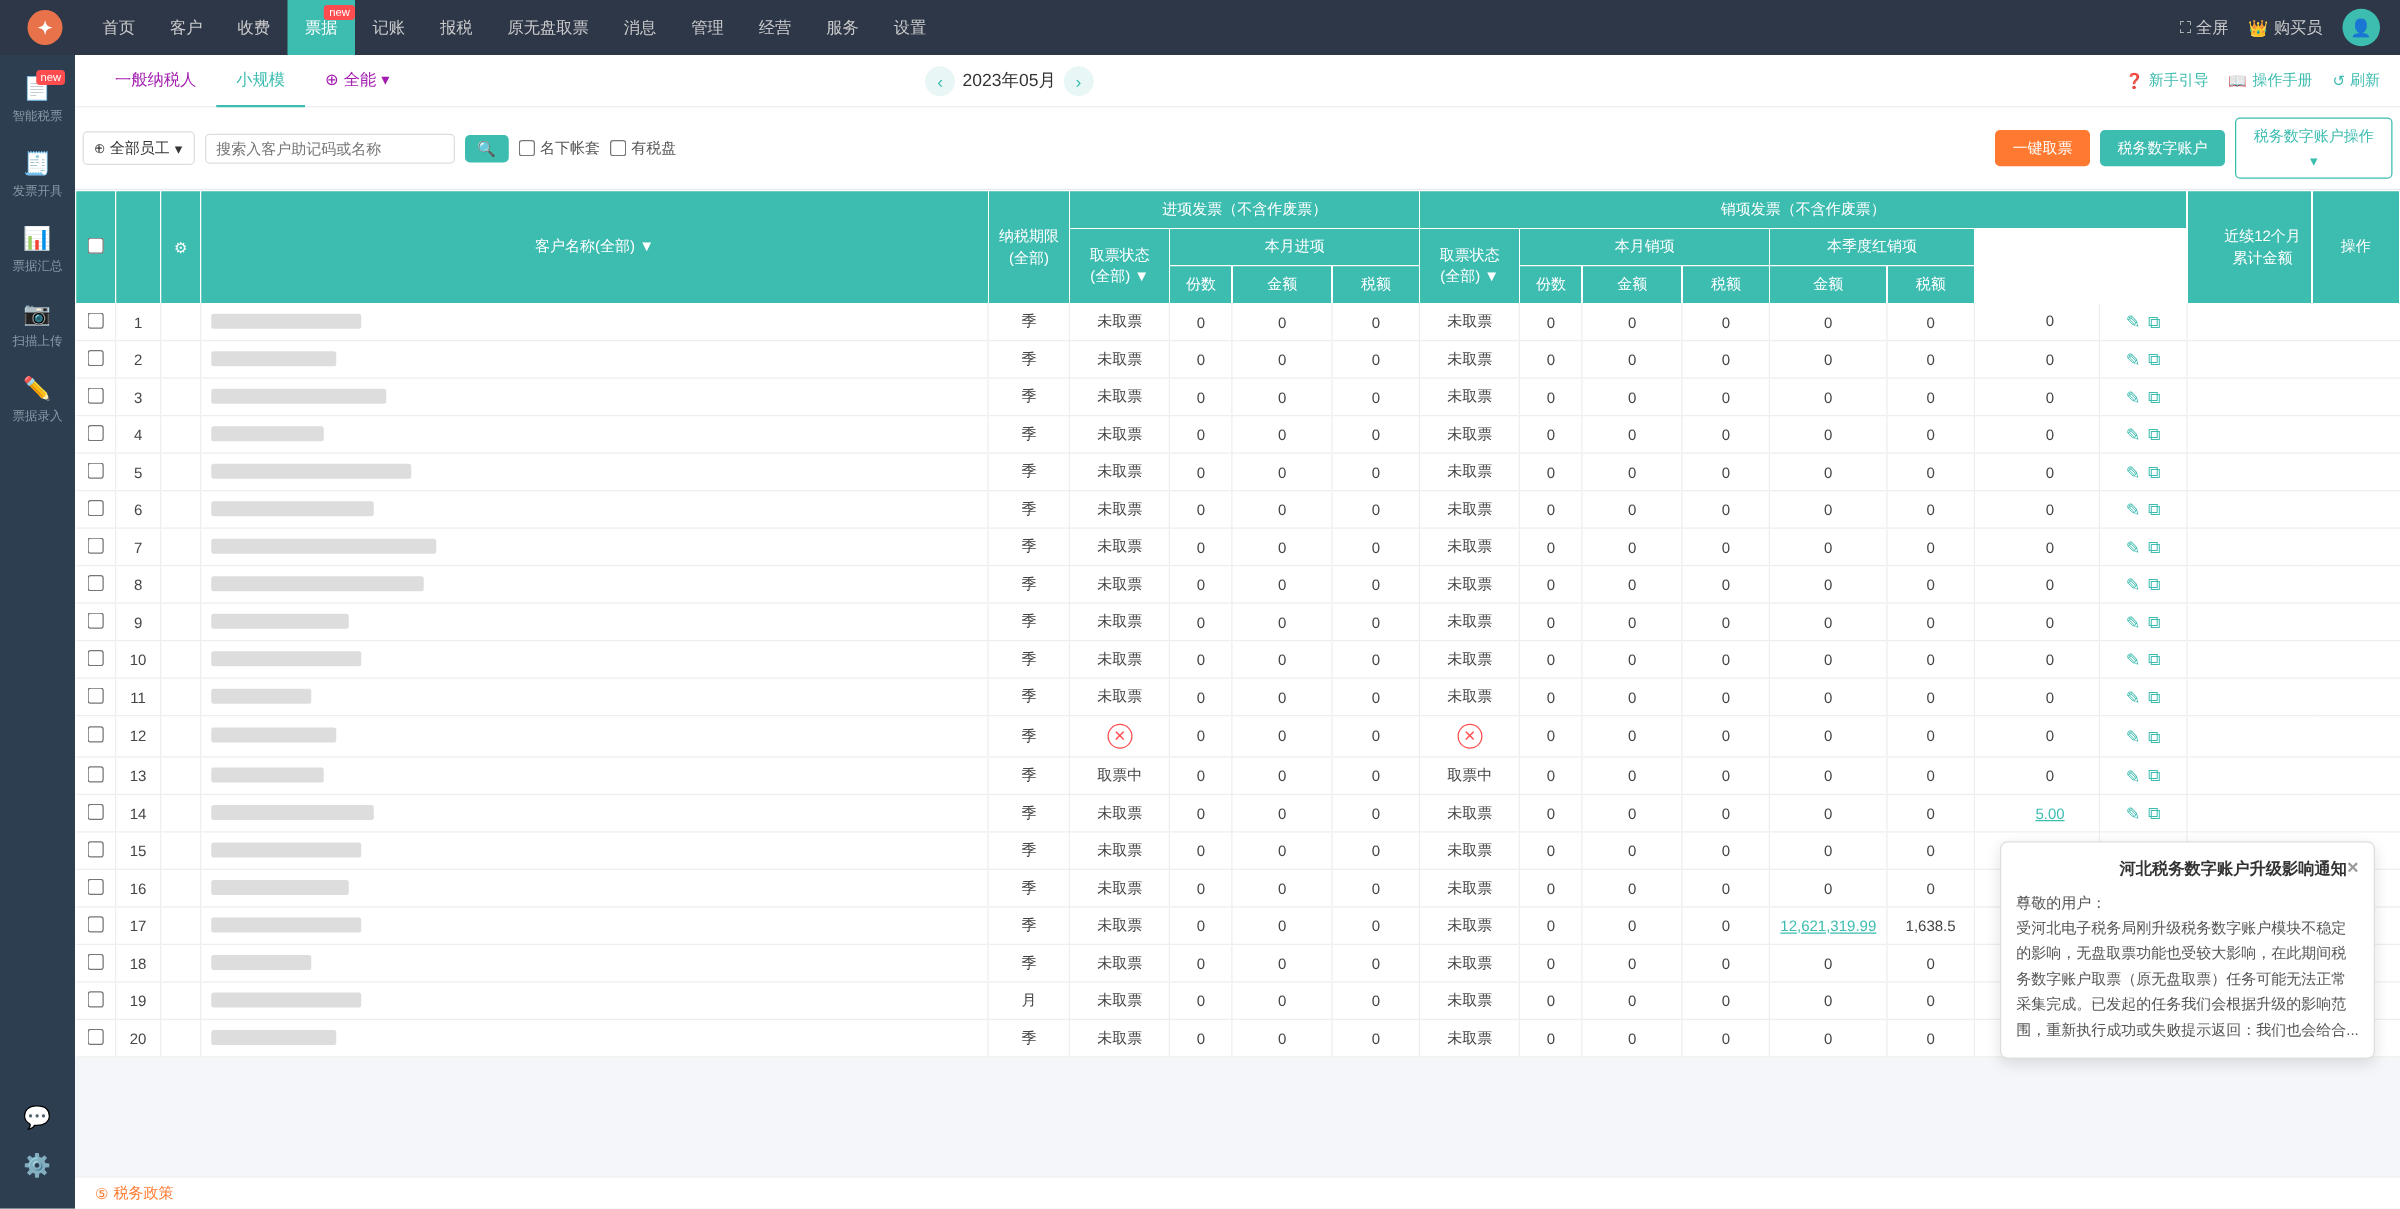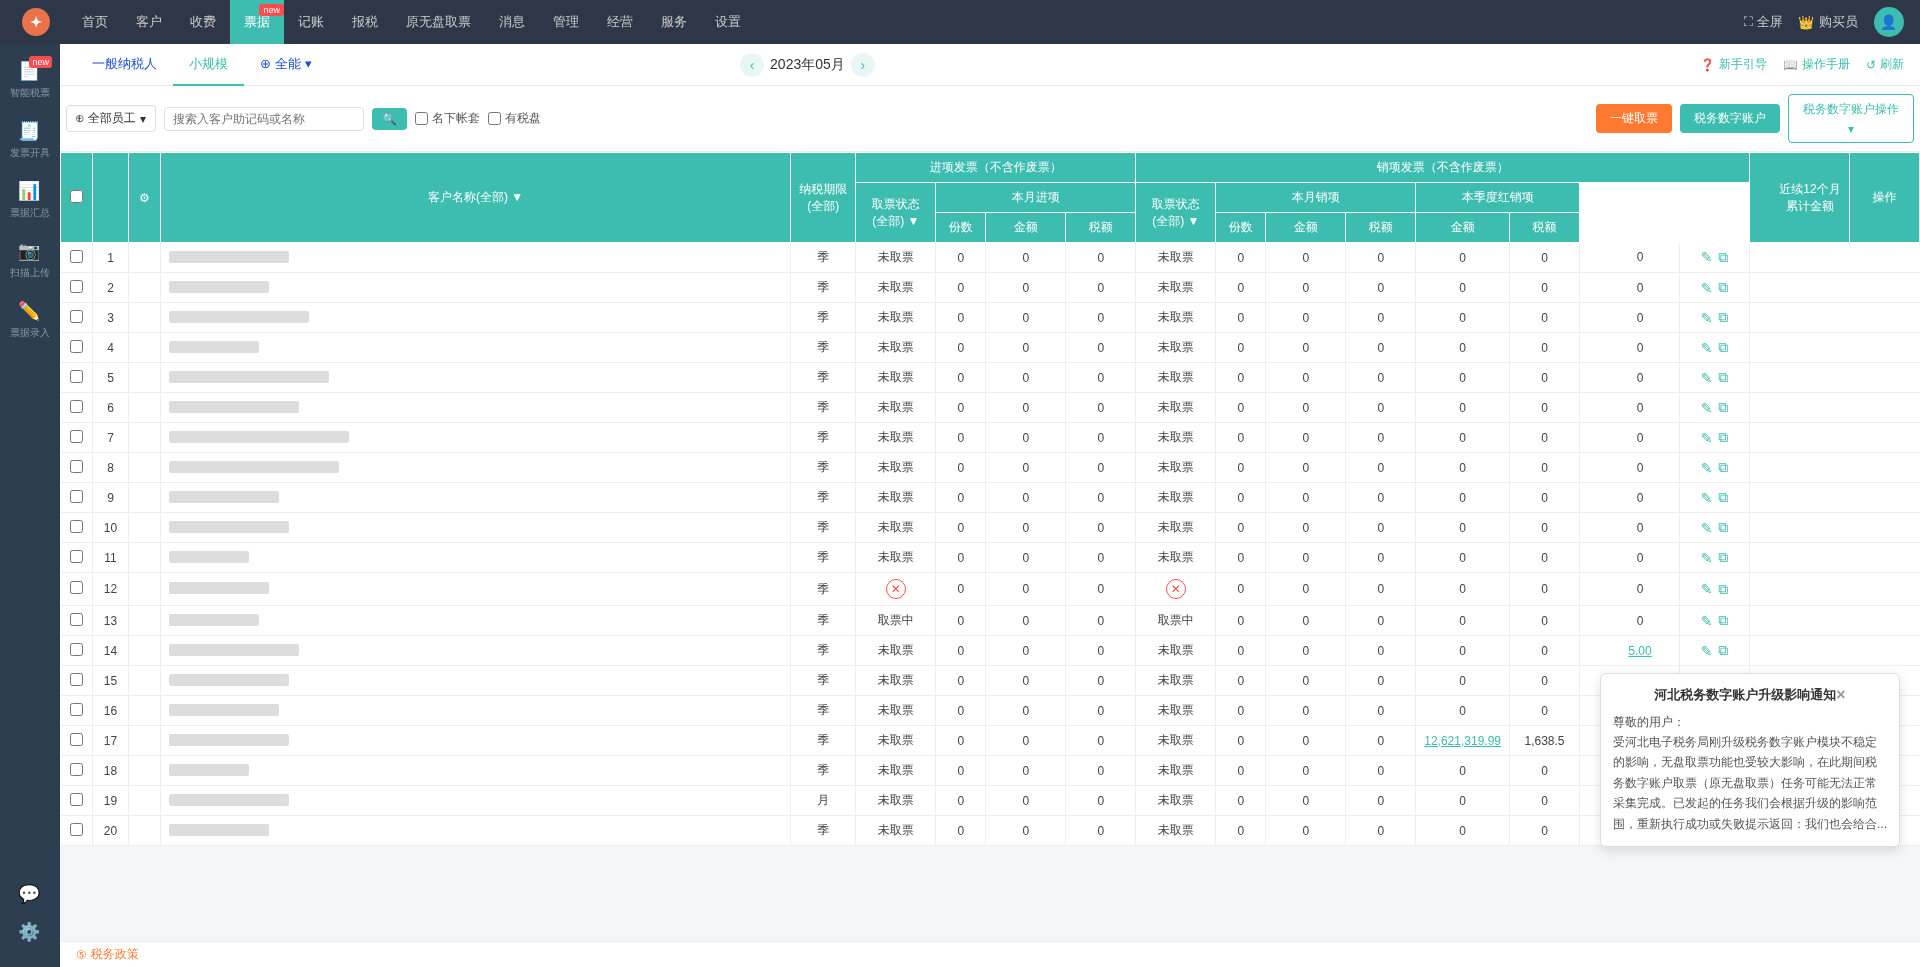--- a/index.html
+++ b/index.html
@@ -19,21 +19,21 @@
     
     .layout { display: flex; height: calc(967px - 44px); }
     .sidebar { width: 60px; background: #2d3e50; display: flex; flex-direction: column; align-items: center; padding-top: 8px; gap: 4px; flex-shrink: 0; }
     .sidebar-item { width: 56px; display: flex; flex-direction: column; align-items: center; padding: 8px 4px; cursor: pointer; color: #8899aa; font-size: 11px; gap: 4px; border-radius: 4px; position: relative; }
     .sidebar-item .s-icon { font-size: 18px; }
     .sidebar-badge { background: #ff4d4f; color: #fff; font-size: 9px; padding: 1px 3px; border-radius: 3px; position: absolute; top: 4px; right: 6px; }
     .sidebar-bottom { margin-top: auto; padding-bottom: 16px; }
 
     
     .main-content { flex: 1; display: flex; flex-direction: column; overflow: hidden; background: #f5f6fa; }
-    .sub-tab { padding: 0 16px; height: 42px; display: flex; align-items: center; cursor: pointer; color: #1d4ed8; font-size: 13px; border-bottom: 2px solid transparent; }
+    .sub-tab { padding: 0 16px; height: 42px; display: flex; align-items: center; cursor: pointer; color: #a21caf; font-size: 13px; border-bottom: 2px solid transparent; }
     .sub-tab.active { color: #3dbcb0; border-bottom: 2px solid #3dbcb0; font-weight: 500; }
     .month-btn { width: 24px; height: 24px; border-radius: 50%; background: #e8f7f5; color: #3dbcb0; display: flex; align-items: center; justify-content: center; cursor: pointer; font-size: 14px; }
     .month-text { font-size: 14px; font-weight: 500; color: #333; }
     .tab-right-btn { display: flex; align-items: center; gap: 4px; cursor: pointer; }
 
     
     .toolbar { background: #fff; padding: 8px 6px; display: flex; align-items: center; gap: 8px; border-bottom: 1px solid #e8eaf0; }
     .employee-select { display: flex; align-items: center; gap: 4px; border: 1px solid #ddd; border-radius: 4px; padding: 4px 8px; font-size: 12px; color: #333; background: #fff; min-width: 90px; }
     .search-input { border: 1px solid #ddd; border-radius: 4px; padding: 4px 8px; font-size: 12px; width: 200px; }
     .search-btn { background: #3dbcb0; color: #fff; border: none; border-radius: 4px; padding: 4px 10px; cursor: pointer; font-size: 12px; }
@@ -54,21 +54,21 @@
     .action-icons { display: flex; align-items: center; justify-content: center; gap: 6px; }
     .action-icon { color: #3dbcb0; cursor: pointer; font-size: 14px; }
 
     .blurred { background: #ddd; border-radius: 2px; color: transparent; display: inline-block; min-width: 80px; height: 12px; user-select: none; }
 
     .status-footer { background: #fff; padding: 6px 16px; font-size: 12px; color: #666; border-top: 1px solid #eee; text-align: right; }
     .status-footer span { color: #3dbcb0; font-weight: 500; }
 
     
     .notify-popup { position: fixed; right: 20px; bottom: 80px; width: 300px; background: #fff; border: 1px solid #ddd; border-radius: 6px; box-shadow: 0 4px 12px rgba(0,0,0,0.12); padding: 12px; z-index: 100; }
-    .notify-header { font-size: 13px; font-weight: bold; color: #333; margin-bottom: 8px; display: flex; justify-content: center; }
+    .notify-header { font-size: 13px; font-weight: bold; color: #333; margin-bottom: 8px; display: flex; justify-content: flex-end; }
     .notify-body { font-size: 12px; color: #555; line-height: 1.7; }
     .notify-close { cursor: pointer; color: #999; font-size: 16px; }
 
     
     .tax-policy { background: #fff; padding: 4px 16px; font-size: 12px; color: #ff7a30; border-top: 1px solid #eee; display: flex; align-items: center; gap: 4px; }
 
     .col-check { width: 32px; }
     .col-num { width: 36px; }
     .col-setting { width: 32px; }
     .col-name { min-width: 160px; }

